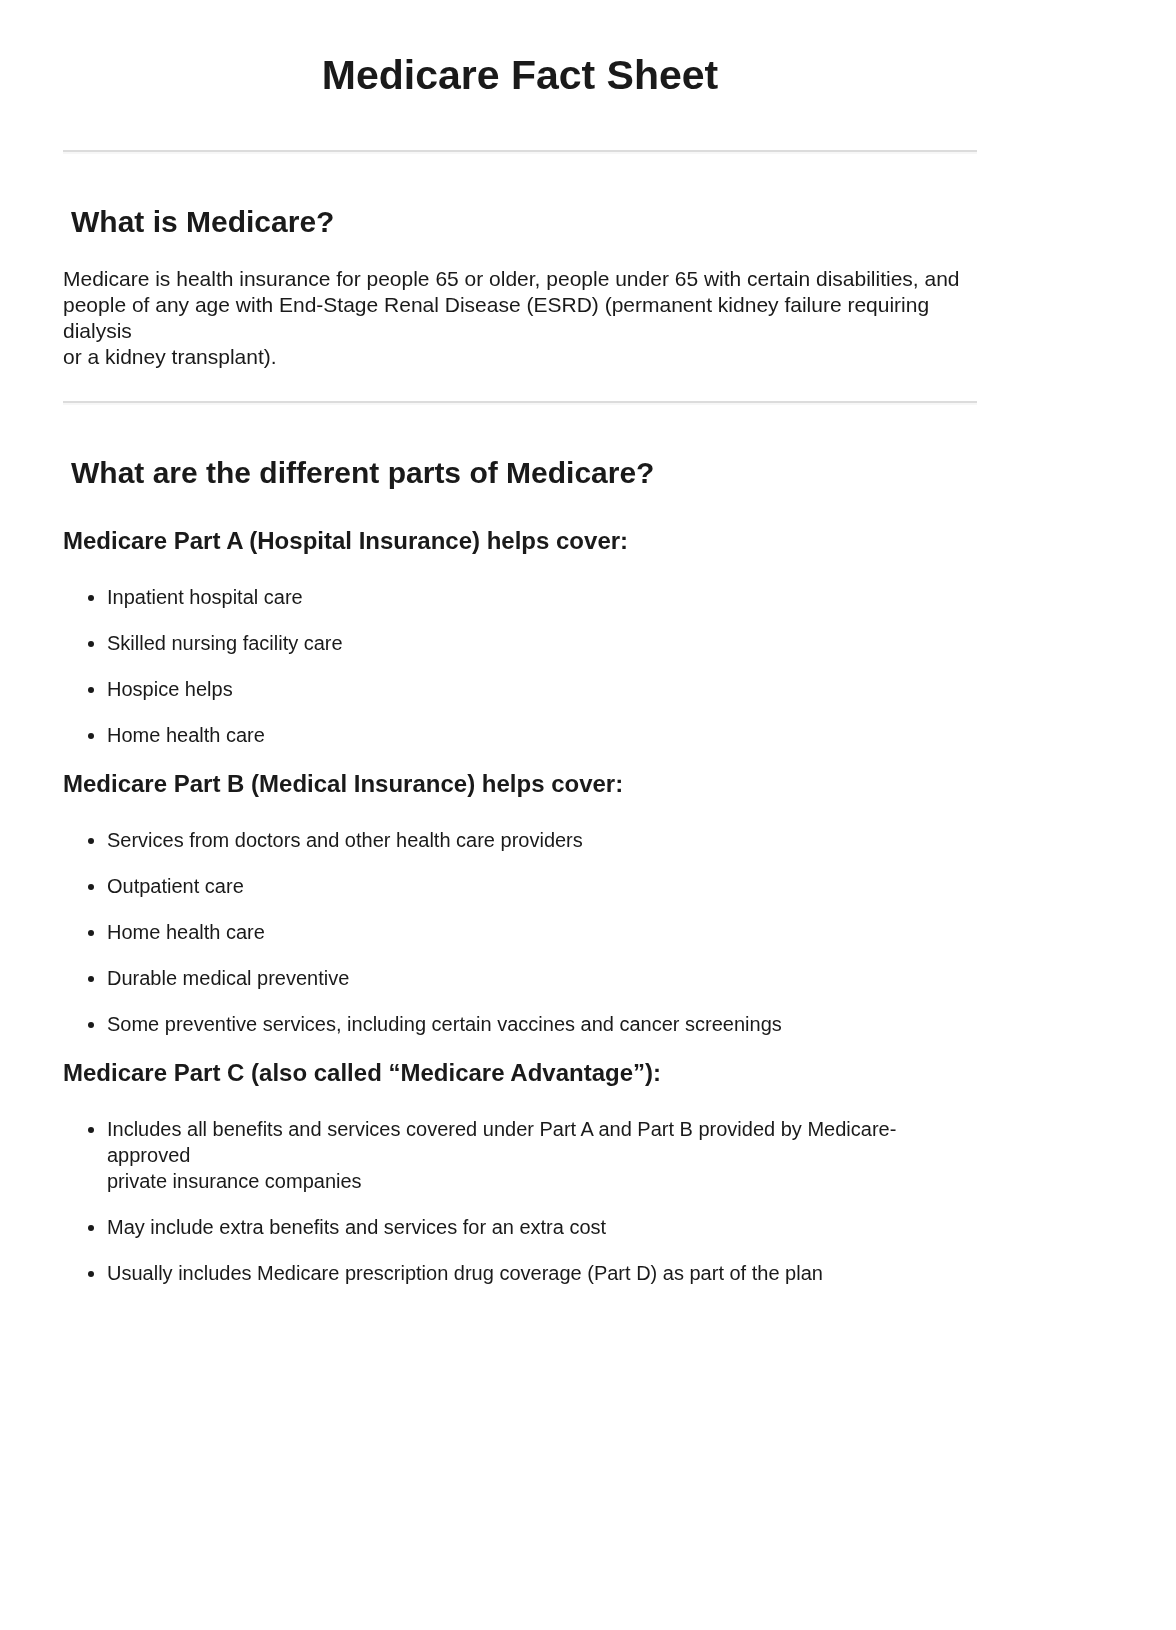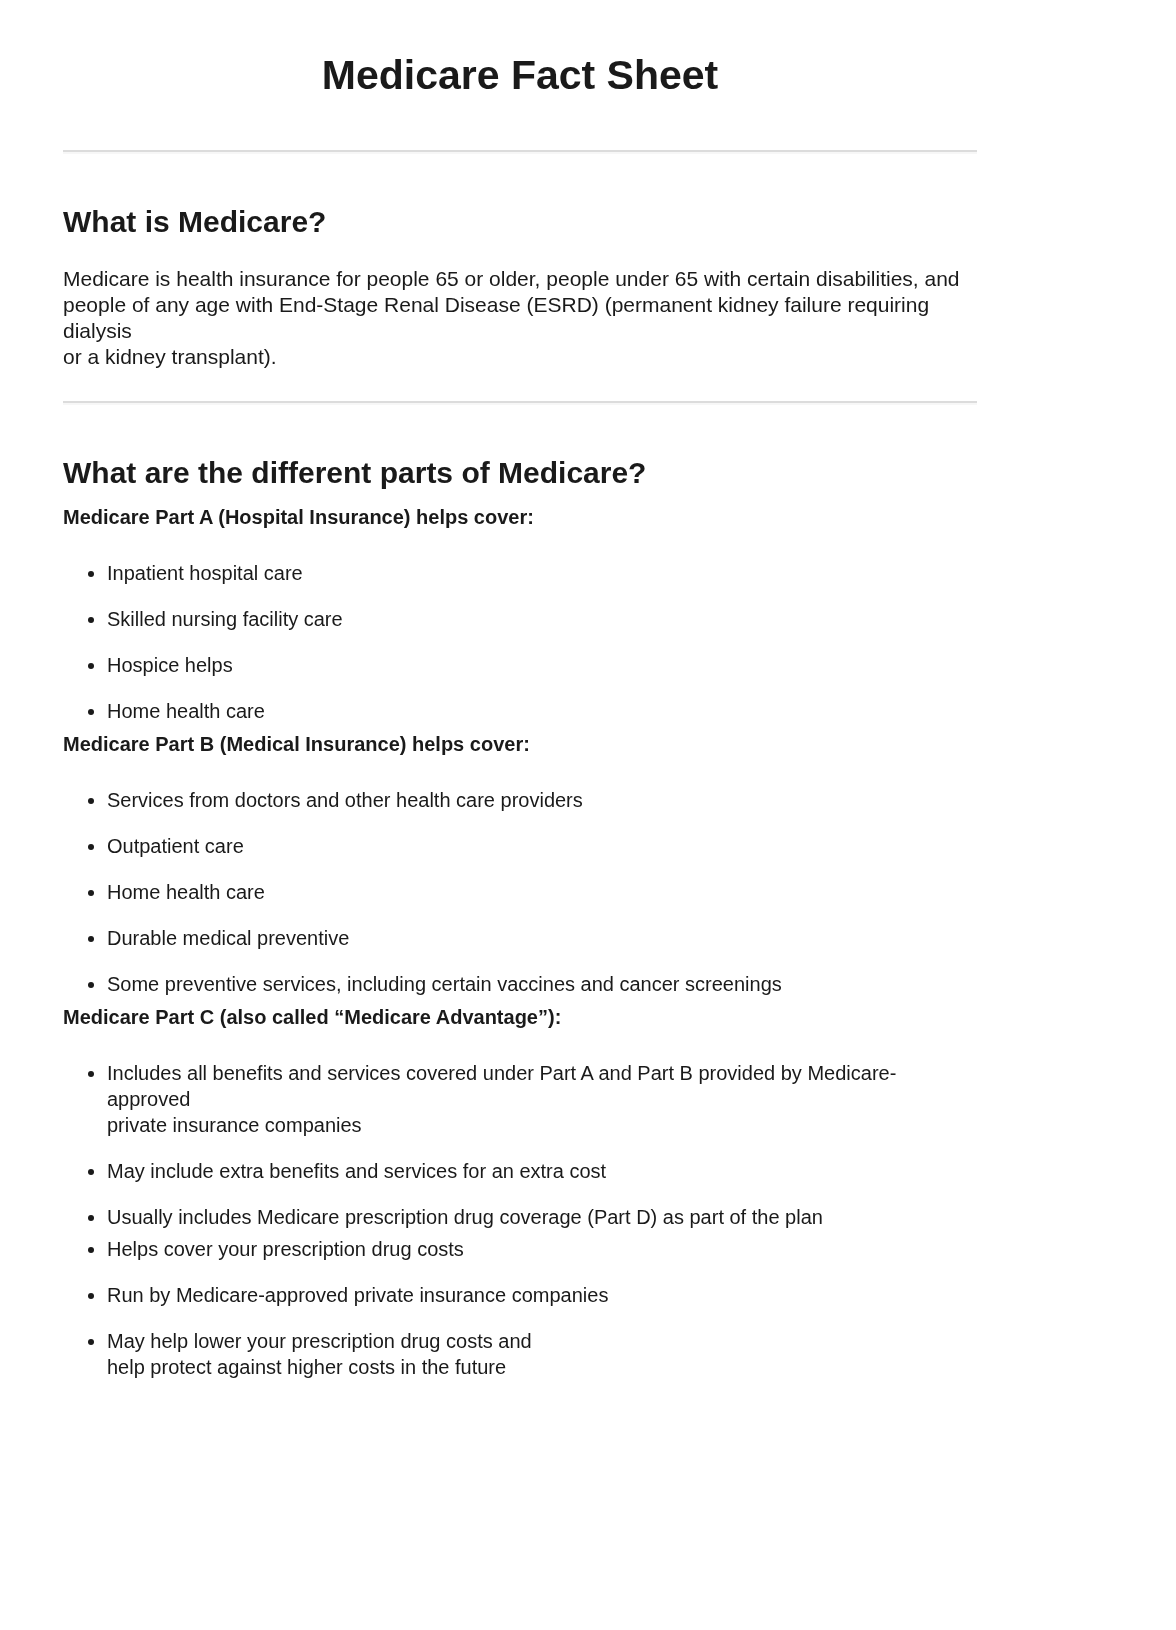--- a/index.html
+++ b/index.html
@@ -32,33 +32,33 @@
     height: 2px;
     background: #dcdcdc;
     box-shadow: 0 2px 0 rgba(0,0,0,0.03);
   }
   .divider-1 { margin: 50px 0 0 0; }
   .divider-2 { margin: 31px 0 0 0; }
   h2.section-heading {
     font-size: 30px;
     line-height: 36px;
     font-weight: 700;
-    margin: 52px 0 0 0;
+    margin: 52px 0 0 8px;
   }
   p.body-text {
     font-size: 21px;
     line-height: 26px;
     margin: 26px 0 0 0;
     white-space: pre-line;
   }
   h3.sub-heading {
-    font-size: 20px;
+    font-size: 24px;
     line-height: 28px;
     font-weight: 700;
-    margin: 12px 0 29px 0;
+    margin: 36px 0 29px 0;
   }
   ul.bullet-list {
     list-style: disc;
     margin: 0 0 -14px 0;
     padding: 0 0 0 38px;
   }
   ul.bullet-list li {
     font-size: 20px;
     line-height: 26px;
     margin: 0 0 20px 6px;
@@ -101,20 +101,14 @@
   </ul>
 
   <h3 class="sub-heading">Medicare Part C (also called “Medicare Advantage”):</h3>
   <ul class="bullet-list">
     <li>Includes all benefits and services covered under Part A and Part B provided by Medicare-approved
 private insurance companies</li>
     <li>May include extra benefits and services for an extra cost</li>
     <li>Usually includes Medicare prescription drug coverage (Part D) as part of the plan</li>
   </ul>
 
-  <ul class="bullet-list">
-    <li>Helps cover your prescription drug costs</li>
-    <li>Run by Medicare-approved private insurance companies</li>
-    <li>May help lower your prescription drug costs and
-help protect against higher costs in the future</li>
-  </ul>
 
 </div>
 
 </body></html>

